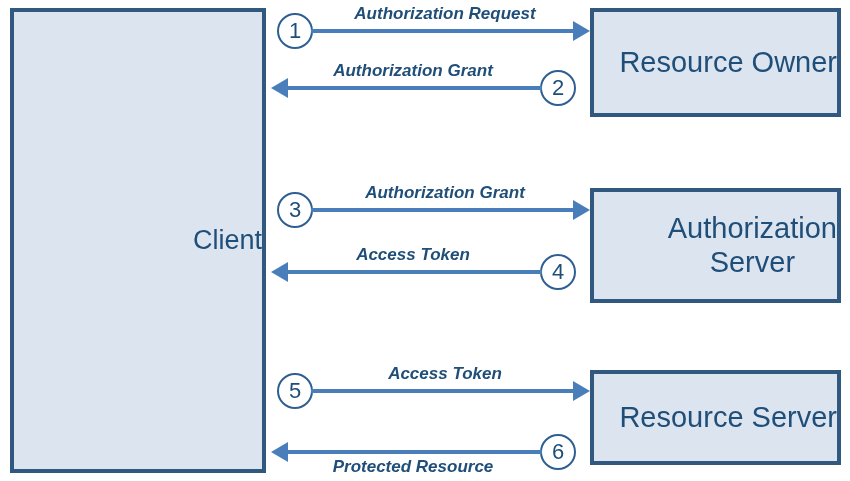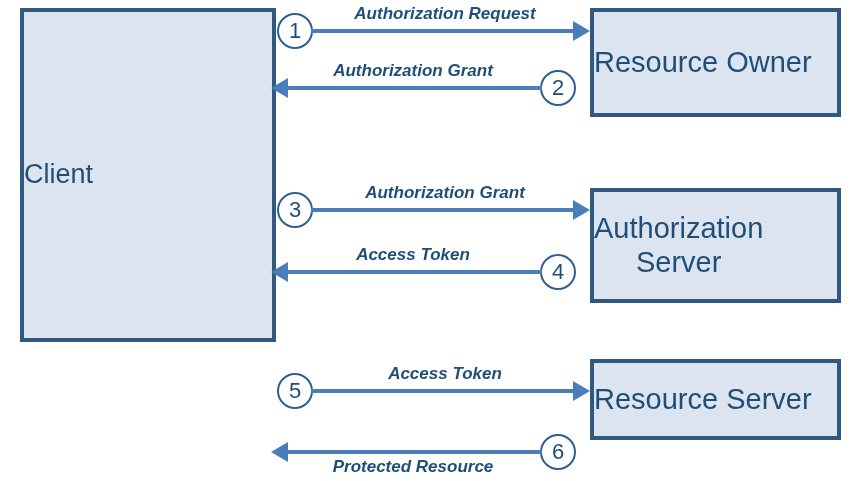--- a/index.html
+++ b/index.html
@@ -20,56 +20,56 @@
   }
 
   
   .entity-box {
     position: absolute;
     box-sizing: border-box;
     background: #dce4f0;
     border: 4px solid #31587f;
     display: flex;
     align-items: center;
-    justify-content: flex-start;
+    justify-content: flex-end;
     text-align: center;
   }
   .entity-label {
     color: #1f4e79;
     font-family: "Liberation Sans", sans-serif;
     font-weight: 400;
     line-height: 1.15;
     white-space: pre-line;
   }
 
   #client-box {
-    left: 20px;
+    left: 10px;
     top: 8px;
     width: 256px;
-    height: 334px;
+    height: 465px;
   }
   #client-box .entity-label { font-size: 27px; }
 
   #resource-owner-box {
     left: 590px;
     top: 8px;
     width: 251px;
     height: 109px;
   }
   #authorization-server-box {
     left: 590px;
     top: 188px;
     width: 251px;
     height: 115px;
   }
   #resource-server-box {
     left: 590px;
-    top: 359px;
+    top: 370px;
     width: 251px;
-    height: 81px;
+    height: 95px;
   }
   #resource-owner-box .entity-label,
   #authorization-server-box .entity-label,
   #resource-server-box .entity-label {
     font-size: 29px;
   }
 
   
   .flow-step {
     position: absolute;

